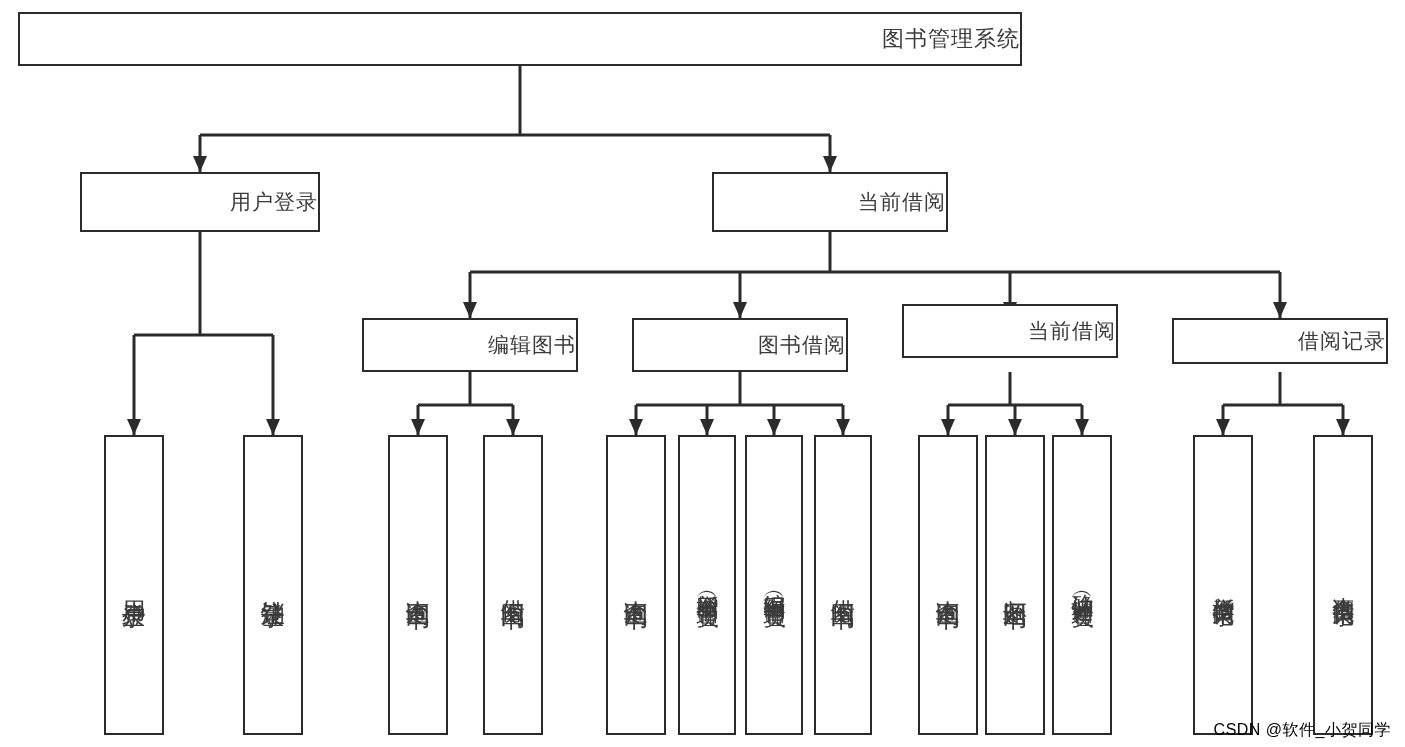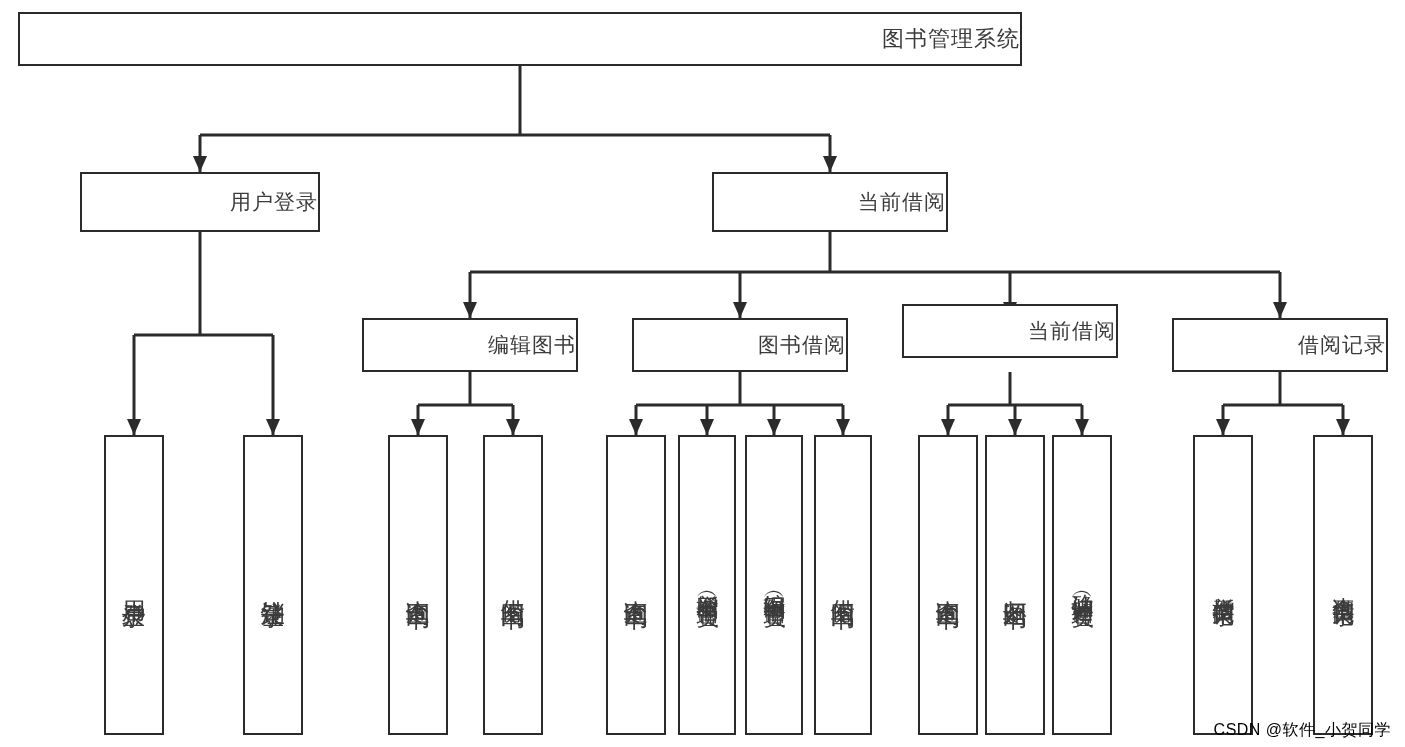--- a/index.html
+++ b/index.html
@@ -132,21 +132,21 @@
       </div>
       <div class="node" style="left: 362px; top: 318px; width: 216px; height: 54px;">
         <span class="lbl">编辑图书</span>
       </div>
       <div class="node" style="left: 632px; top: 318px; width: 216px; height: 54px;">
         <span class="lbl">图书借阅</span>
       </div>
       <div class="node" style="left: 902px; top: 304px; width: 216px; height: 54px;">
         <span class="lbl">当前借阅</span>
       </div>
-      <div class="node" style="left: 1172px; top: 318px; width: 216px; height: 54px;">
+      <div class="node" style="left: 1172px; top: 318px; width: 216px; height: 46px;">
         <span class="lbl">借阅记录</span>
       </div>
       <div class="leaf tall" style="left: 104px; top: 435px; width: 60px; height: 300px;">
         <span class="vlbl">用户登录</span>
       </div>
       <div class="leaf tall" style="left: 243px; top: 435px; width: 60px; height: 300px;">
         <span class="vlbl">注销登录</span>
       </div>
       <div class="leaf tall" style="left: 388px; top: 435px; width: 60px; height: 300px;">
         <span class="vlbl">查询图书</span>

